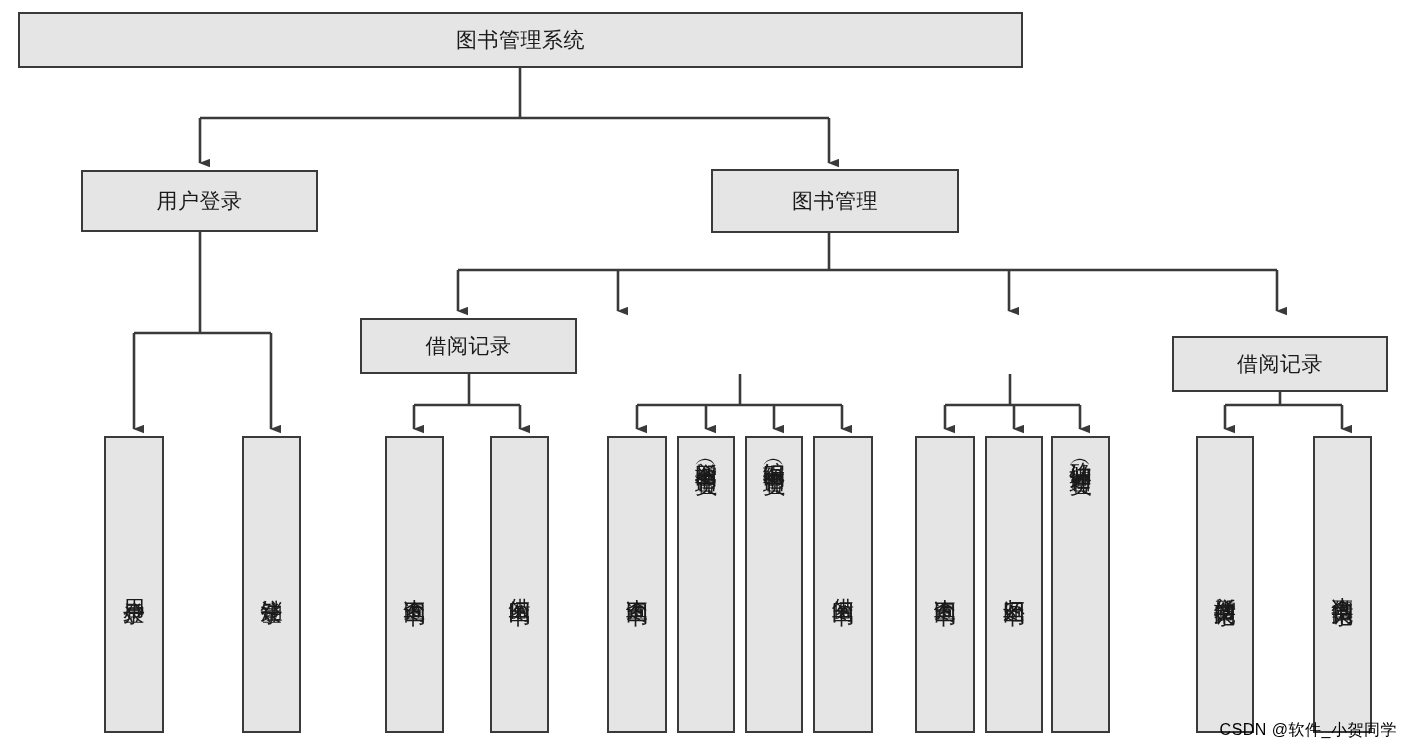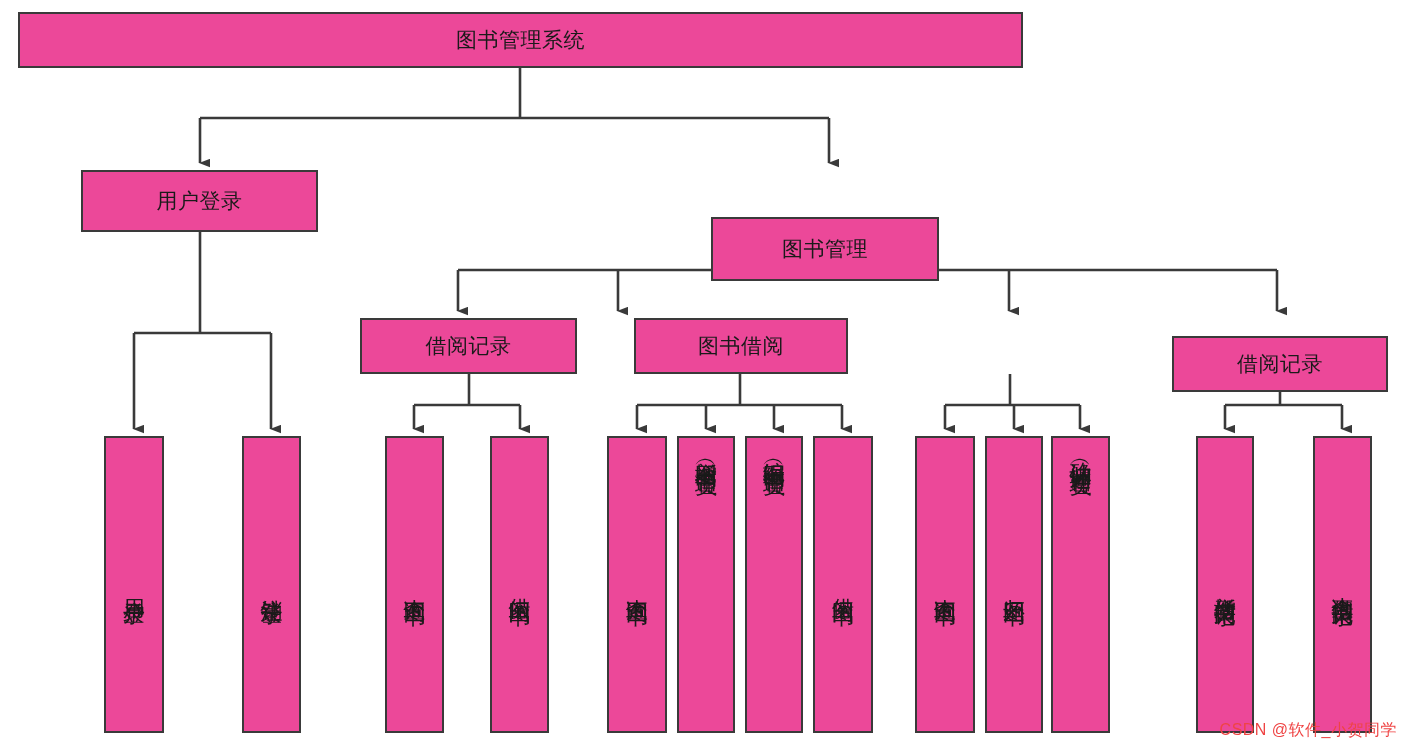--- a/index.html
+++ b/index.html
@@ -21,21 +21,21 @@
   #edge-layer {
     position: absolute;
     left: 0;
     top: 0;
     width: 1405px;
     height: 747px;
   }
   .node {
     position: absolute;
     box-sizing: border-box;
-    background: #ec4899;
+    background: #e5e5e5;
     border: 2px solid #3a3a3a;
     display: flex;
     align-items: center;
     justify-content: center;
     color: #1a1a1a;
     z-index: 2;
   }
   .node-label {
     display: block;
     text-align: center;
@@ -61,21 +61,21 @@
   }
   .node.vertical.centered {
     align-items: center;
     padding-top: 0;
   }
   #watermark {
     position: absolute;
     right: 8px;
     bottom: 6px;
     font-size: 16px;
-    color: #ef4444;
+    color: #000000;
     letter-spacing: 0.5px;
     white-space: nowrap;
     z-index: 5;
   }
 </style>
 </head>
 <body>
 
 <div id="diagram-root">
 
@@ -130,31 +130,28 @@
   </svg>
 
   <div class="node horizontal" style="left:18px; top:12px; width:1005px; height:56px;">
     <span class="node-label">图书管理系统</span>
   </div>
 
   <div class="node horizontal" style="left:81px; top:170px; width:237px; height:62px;">
     <span class="node-label">用户登录</span>
   </div>
 
-  <div class="node horizontal" style="left:711px; top:169px; width:228px; height:64px;margin-top:48px;">
+  <div class="node horizontal" style="left:711px; top:169px; width:248px; height:64px;">
     <span class="node-label">图书管理</span>
   </div>
 
   <div class="node horizontal" style="left:360px; top:318px; width:217px; height:56px;">
     <span class="node-label">借阅记录</span>
   </div>
 
-  <div class="node horizontal" style="left:634px; top:318px; width:214px; height:56px;">
-    <span class="node-label">图书借阅</span>
-  </div>
 
 
   <div class="node horizontal" style="left:1172px; top:336px; width:216px; height:56px;">
     <span class="node-label">借阅记录</span>
   </div>
 
   <div class="node vertical centered" style="left:104px; top:436px; width:60px; height:297px;">
     <span class="node-label">用户登录</span>
   </div>
 

